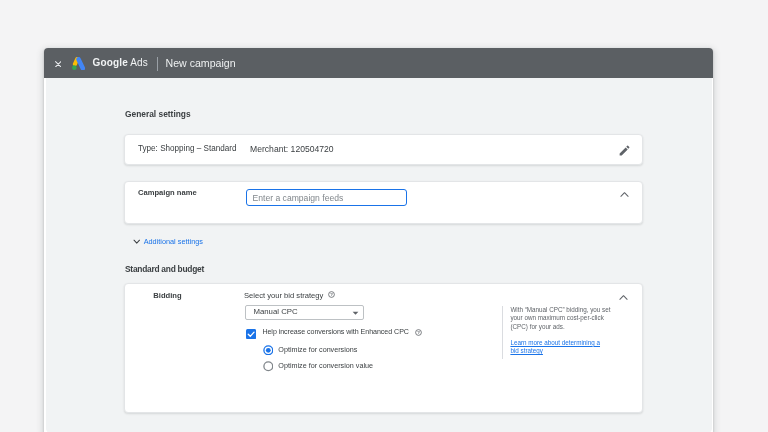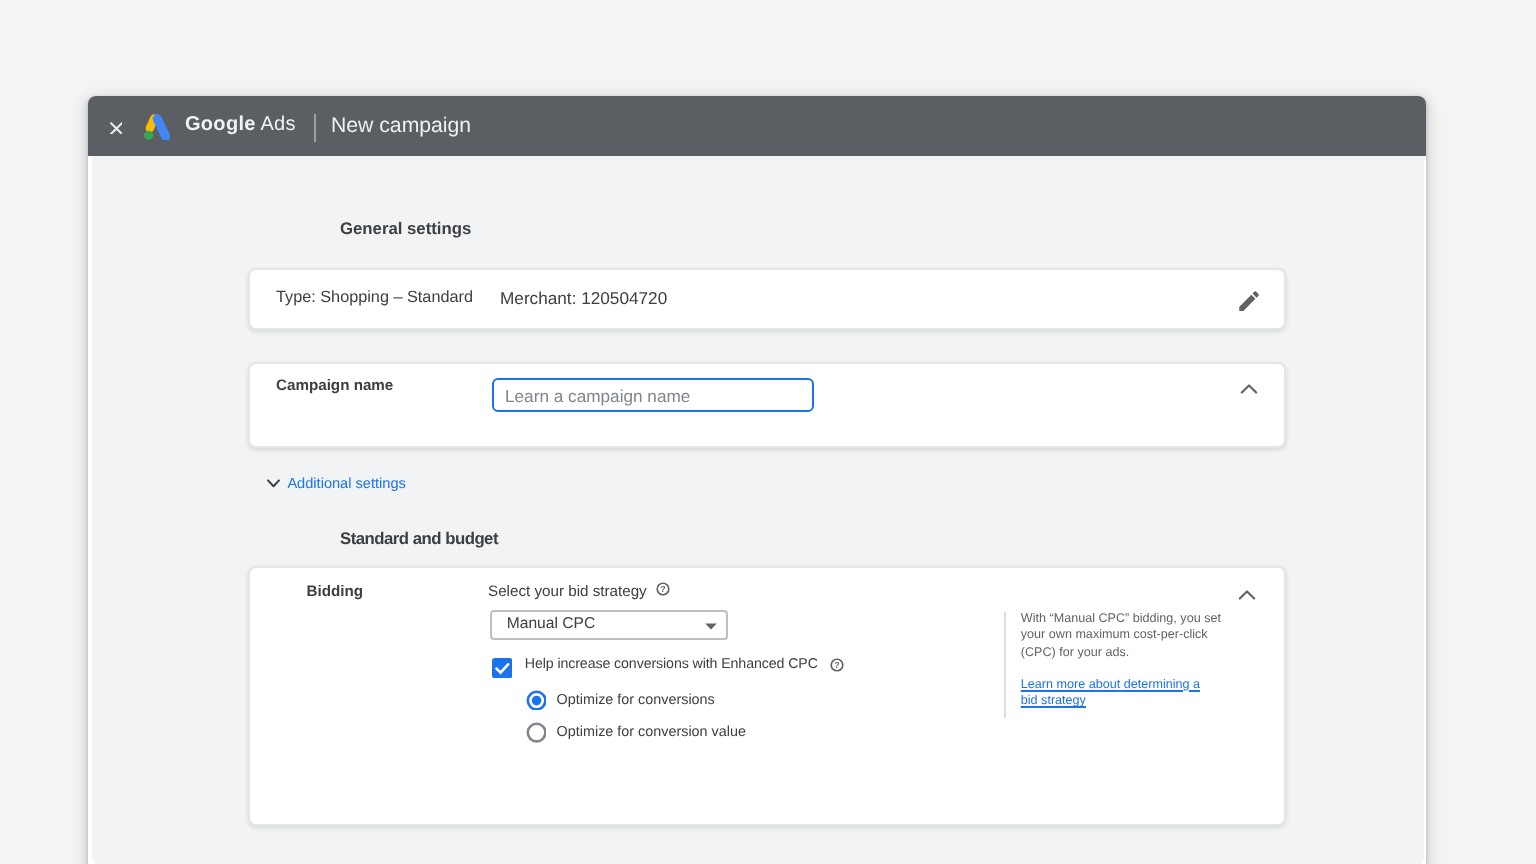--- a/index.html
+++ b/index.html
@@ -10,21 +10,21 @@
     background:#fff; border-radius:4px; overflow:hidden;
     box-shadow:0 1px 2px rgba(60,64,67,.3), 0 2px 6px 2px rgba(60,64,67,.15);
   }
   .topbar { position:absolute; left:0; top:0; width:100%; height:30px; background:#5b5f63; }
   .topbar .x { position:absolute; left:10.9px; top:12.4px; }
   .topbar .logo { position:absolute; left:27.9px; top:8.7px; }
   .topbar .gads { position:absolute; left:48.5px; top:9.2px; font-size:10px; color:#f1f3f4; letter-spacing:0.15px; }
   .topbar .gads b { font-weight:700; }
   .topbar .sep { position:absolute; left:112.5px; top:8.5px; width:1px; height:14px; background:#9aa0a6; }
   .topbar .title { position:absolute; left:121.5px; top:9.3px; font-size:10.6px; color:#eef0f1; }
-  .h1 { position:absolute; left:81px; font-size:8.4px; font-weight:700; color:#3c4043; white-space:nowrap;margin-left:45px; }
+  .h1 { position:absolute; left:81px; font-size:8.4px; font-weight:700; color:#3c4043; white-space:nowrap; }
   .box {
     position:absolute; left:80px; width:519px; background:#fff;
     border:1px solid #e3e5e7; border-radius:4px;
     box-shadow:0 1px 2px rgba(60,64,67,.15);
   }
   .rowtext { position:absolute; font-size:8.4px; color:#3c4043; white-space:nowrap; }
   .lbl { position:absolute; font-size:7.6px; font-weight:700; color:#3c4043; white-space:nowrap; }
   .small { position:absolute; font-size:7.3px; color:#3c4043; white-space:nowrap; }
   .input { position:absolute; border:1px solid #1a73e8; border-radius:3px; background:#fff; }
   .ph { position:absolute; font-size:8.4px; color:#80868b; white-space:nowrap; }
@@ -53,21 +53,21 @@
   <div class="box" style="top:86px; height:30.5px;"></div>
   <div class="rowtext" style="left:94px; top:95.8px; font-size:8.15px;">Type: Shopping – Standard</div>
   <div class="rowtext" style="left:206px; top:95.6px; font-size:8.6px;">Merchant: 120504720</div>
   <svg style="position:absolute; left:574px; top:95.6px;" width="13.1" height="13.1" viewBox="0 0 24 24">
       <path fill="#5f6368" d="M3 17.25V21h3.75L17.8 9.94l-3.75-3.75L3 17.25zM20.7 7.04c.39-.39.39-1.02 0-1.41l-2.34-2.34a.996.996 0 0 0-1.41 0l-1.83 1.83 3.75 3.75 1.83-1.83z"></path>
     </svg>
 
   <div class="box" style="top:133px; height:43px;"></div>
   <div class="lbl" style="left:94px; top:139.4px;">Campaign name</div>
   <div class="input" style="left:202px; top:141px; width:161px; height:17px;"></div>
-  <div class="ph" style="left:208.5px; top:144.6px; font-size:8.6px;">Learn a campaign name</div>
+  <div class="ph" style="left:208.5px; top:144.6px; font-size:8.6px;">Enter a campaign feeds</div>
   <svg style="position:absolute; left:575.5px; top:143px;" width="9" height="7" viewBox="0 0 10 7">
       <path d="M1 5.5 L5 1.5 L9 5.5" stroke="#5f6368" stroke-width="1.2" fill="none" stroke-linecap="round" stroke-linejoin="round"></path>
     </svg>
 
   <svg style="position:absolute; left:89px; top:191.3px;" width="7.5" height="5.5" viewBox="0 0 8 6">
       <path d="M1 1.3 L4 4.5 L7 1.3" stroke="#3c4043" stroke-width="1.1" fill="none" stroke-linecap="round" stroke-linejoin="round"></path>
     </svg>
   <div class="small" style="left:99.7px; top:189.3px; color:#1a73e8;">Additional settings</div>
 
   <div class="h1" style="top:215.7px; letter-spacing:-0.25px;">Standard and budget</div>

